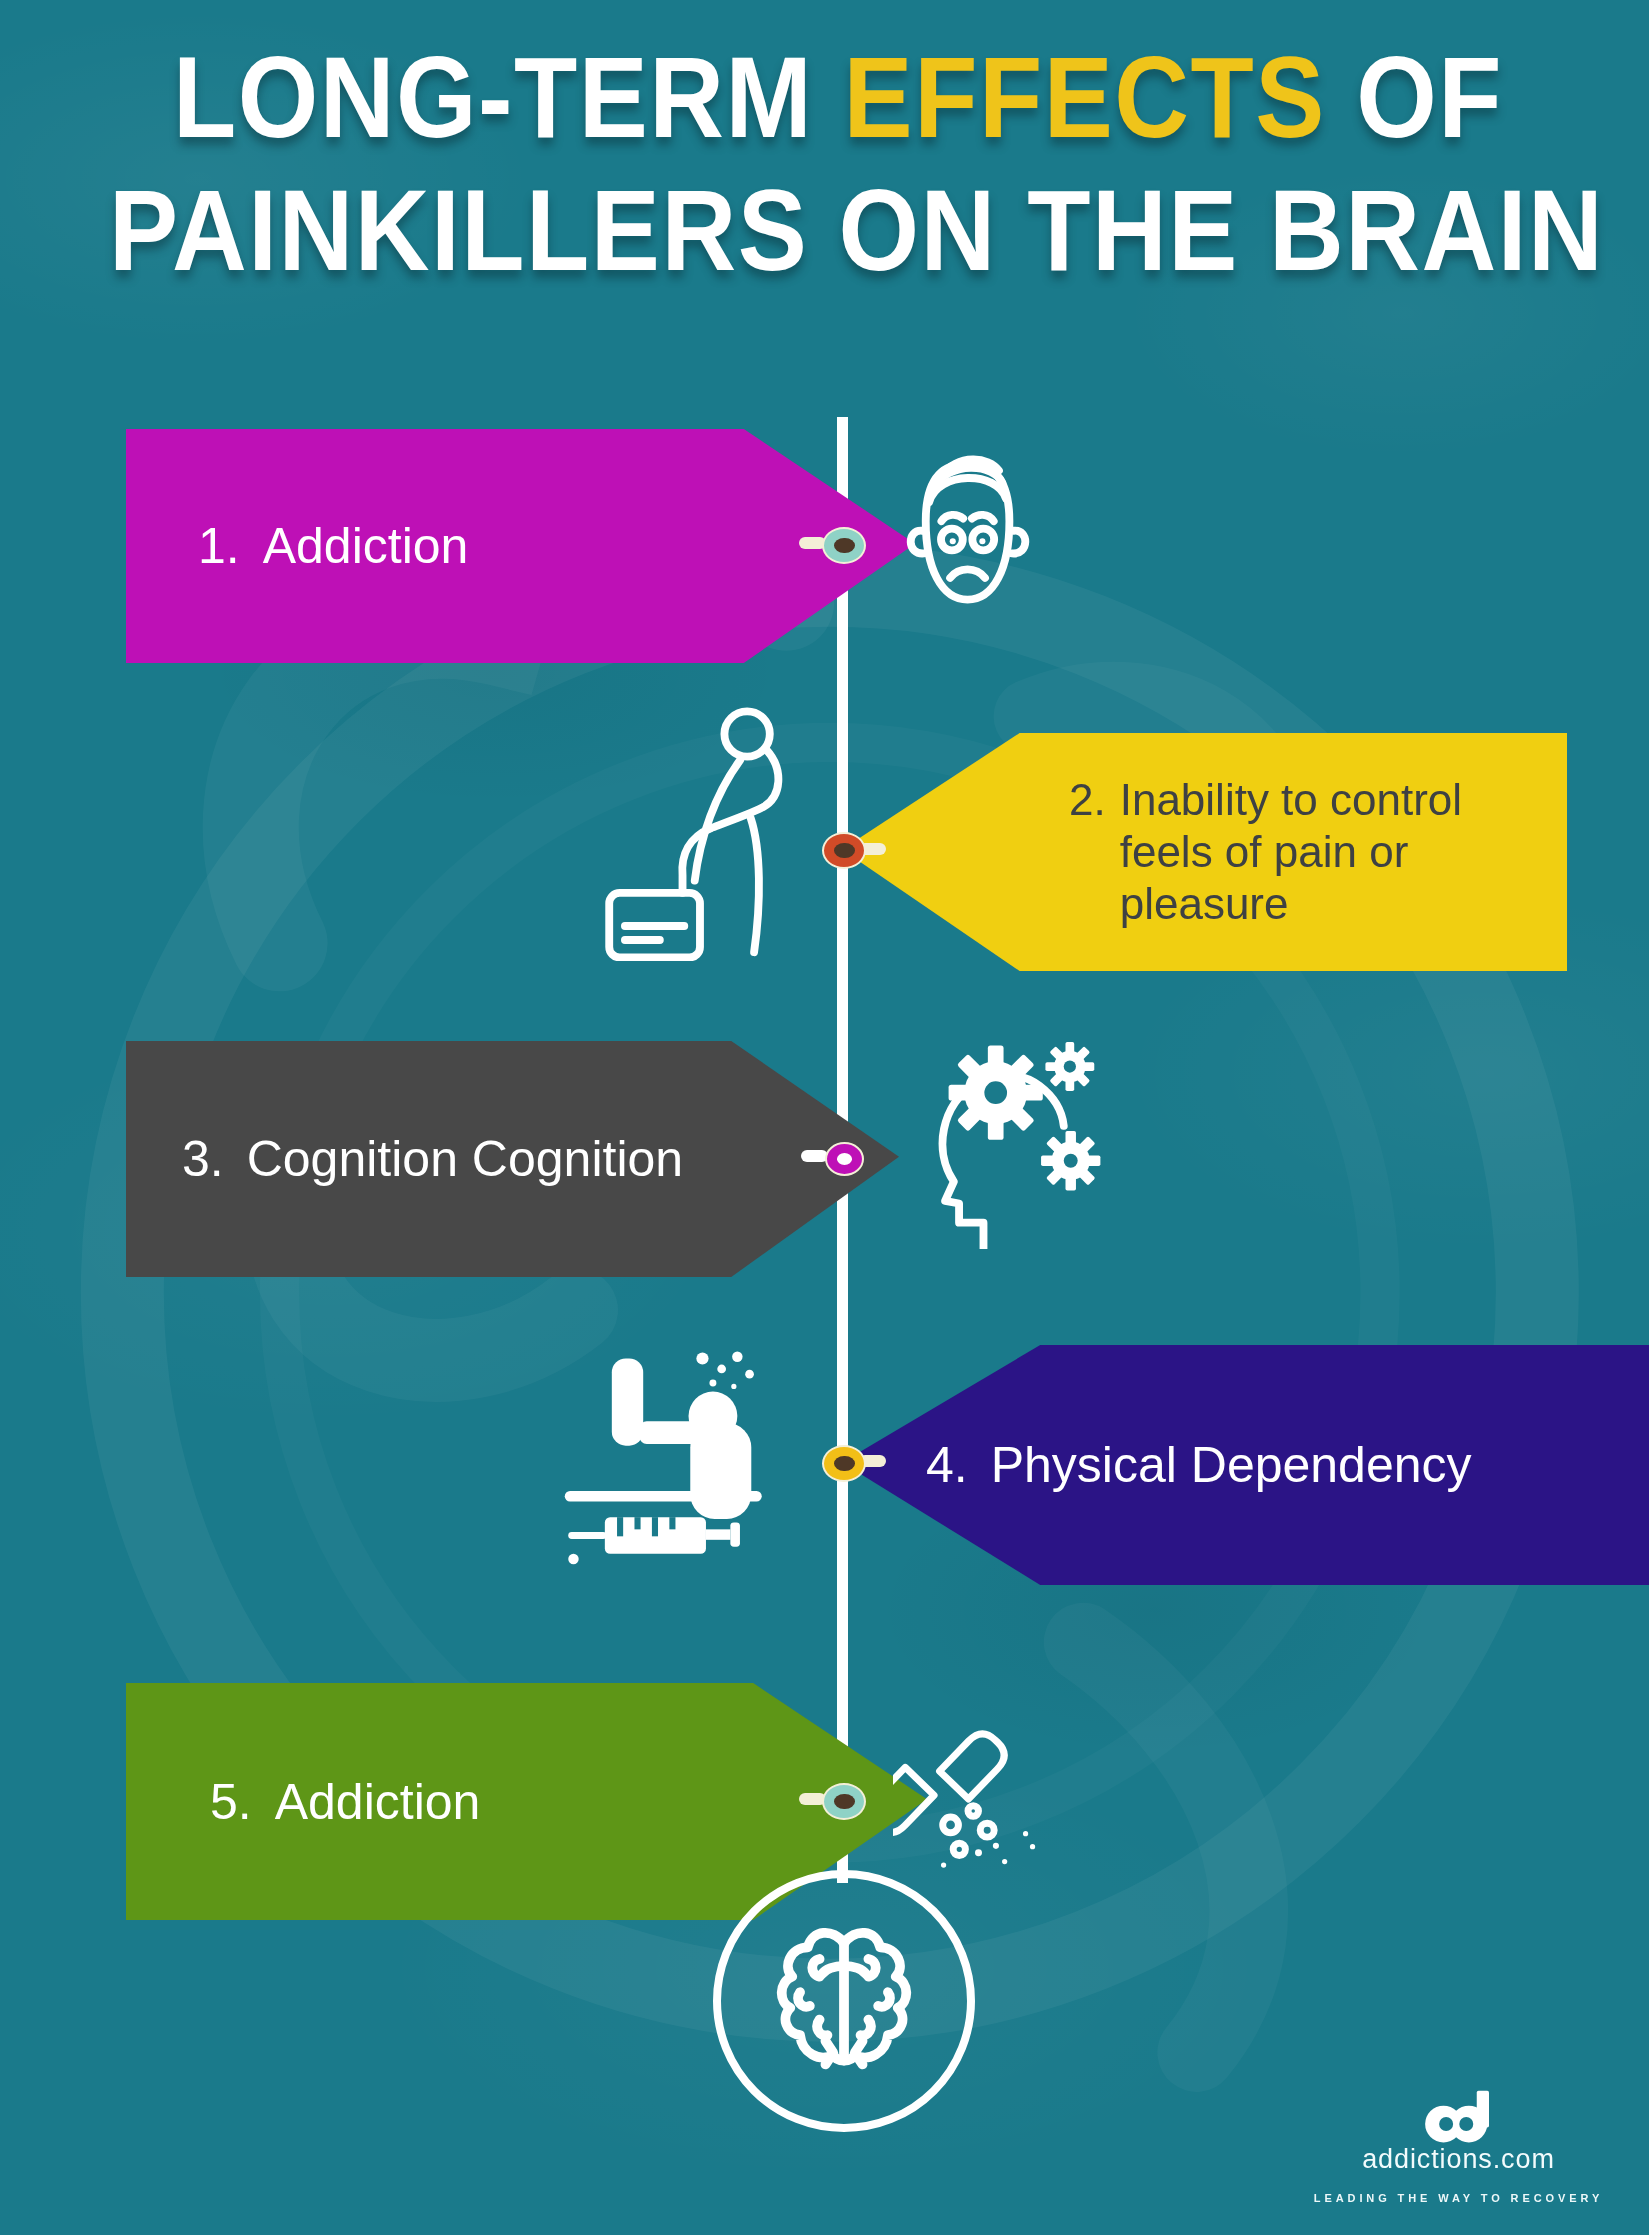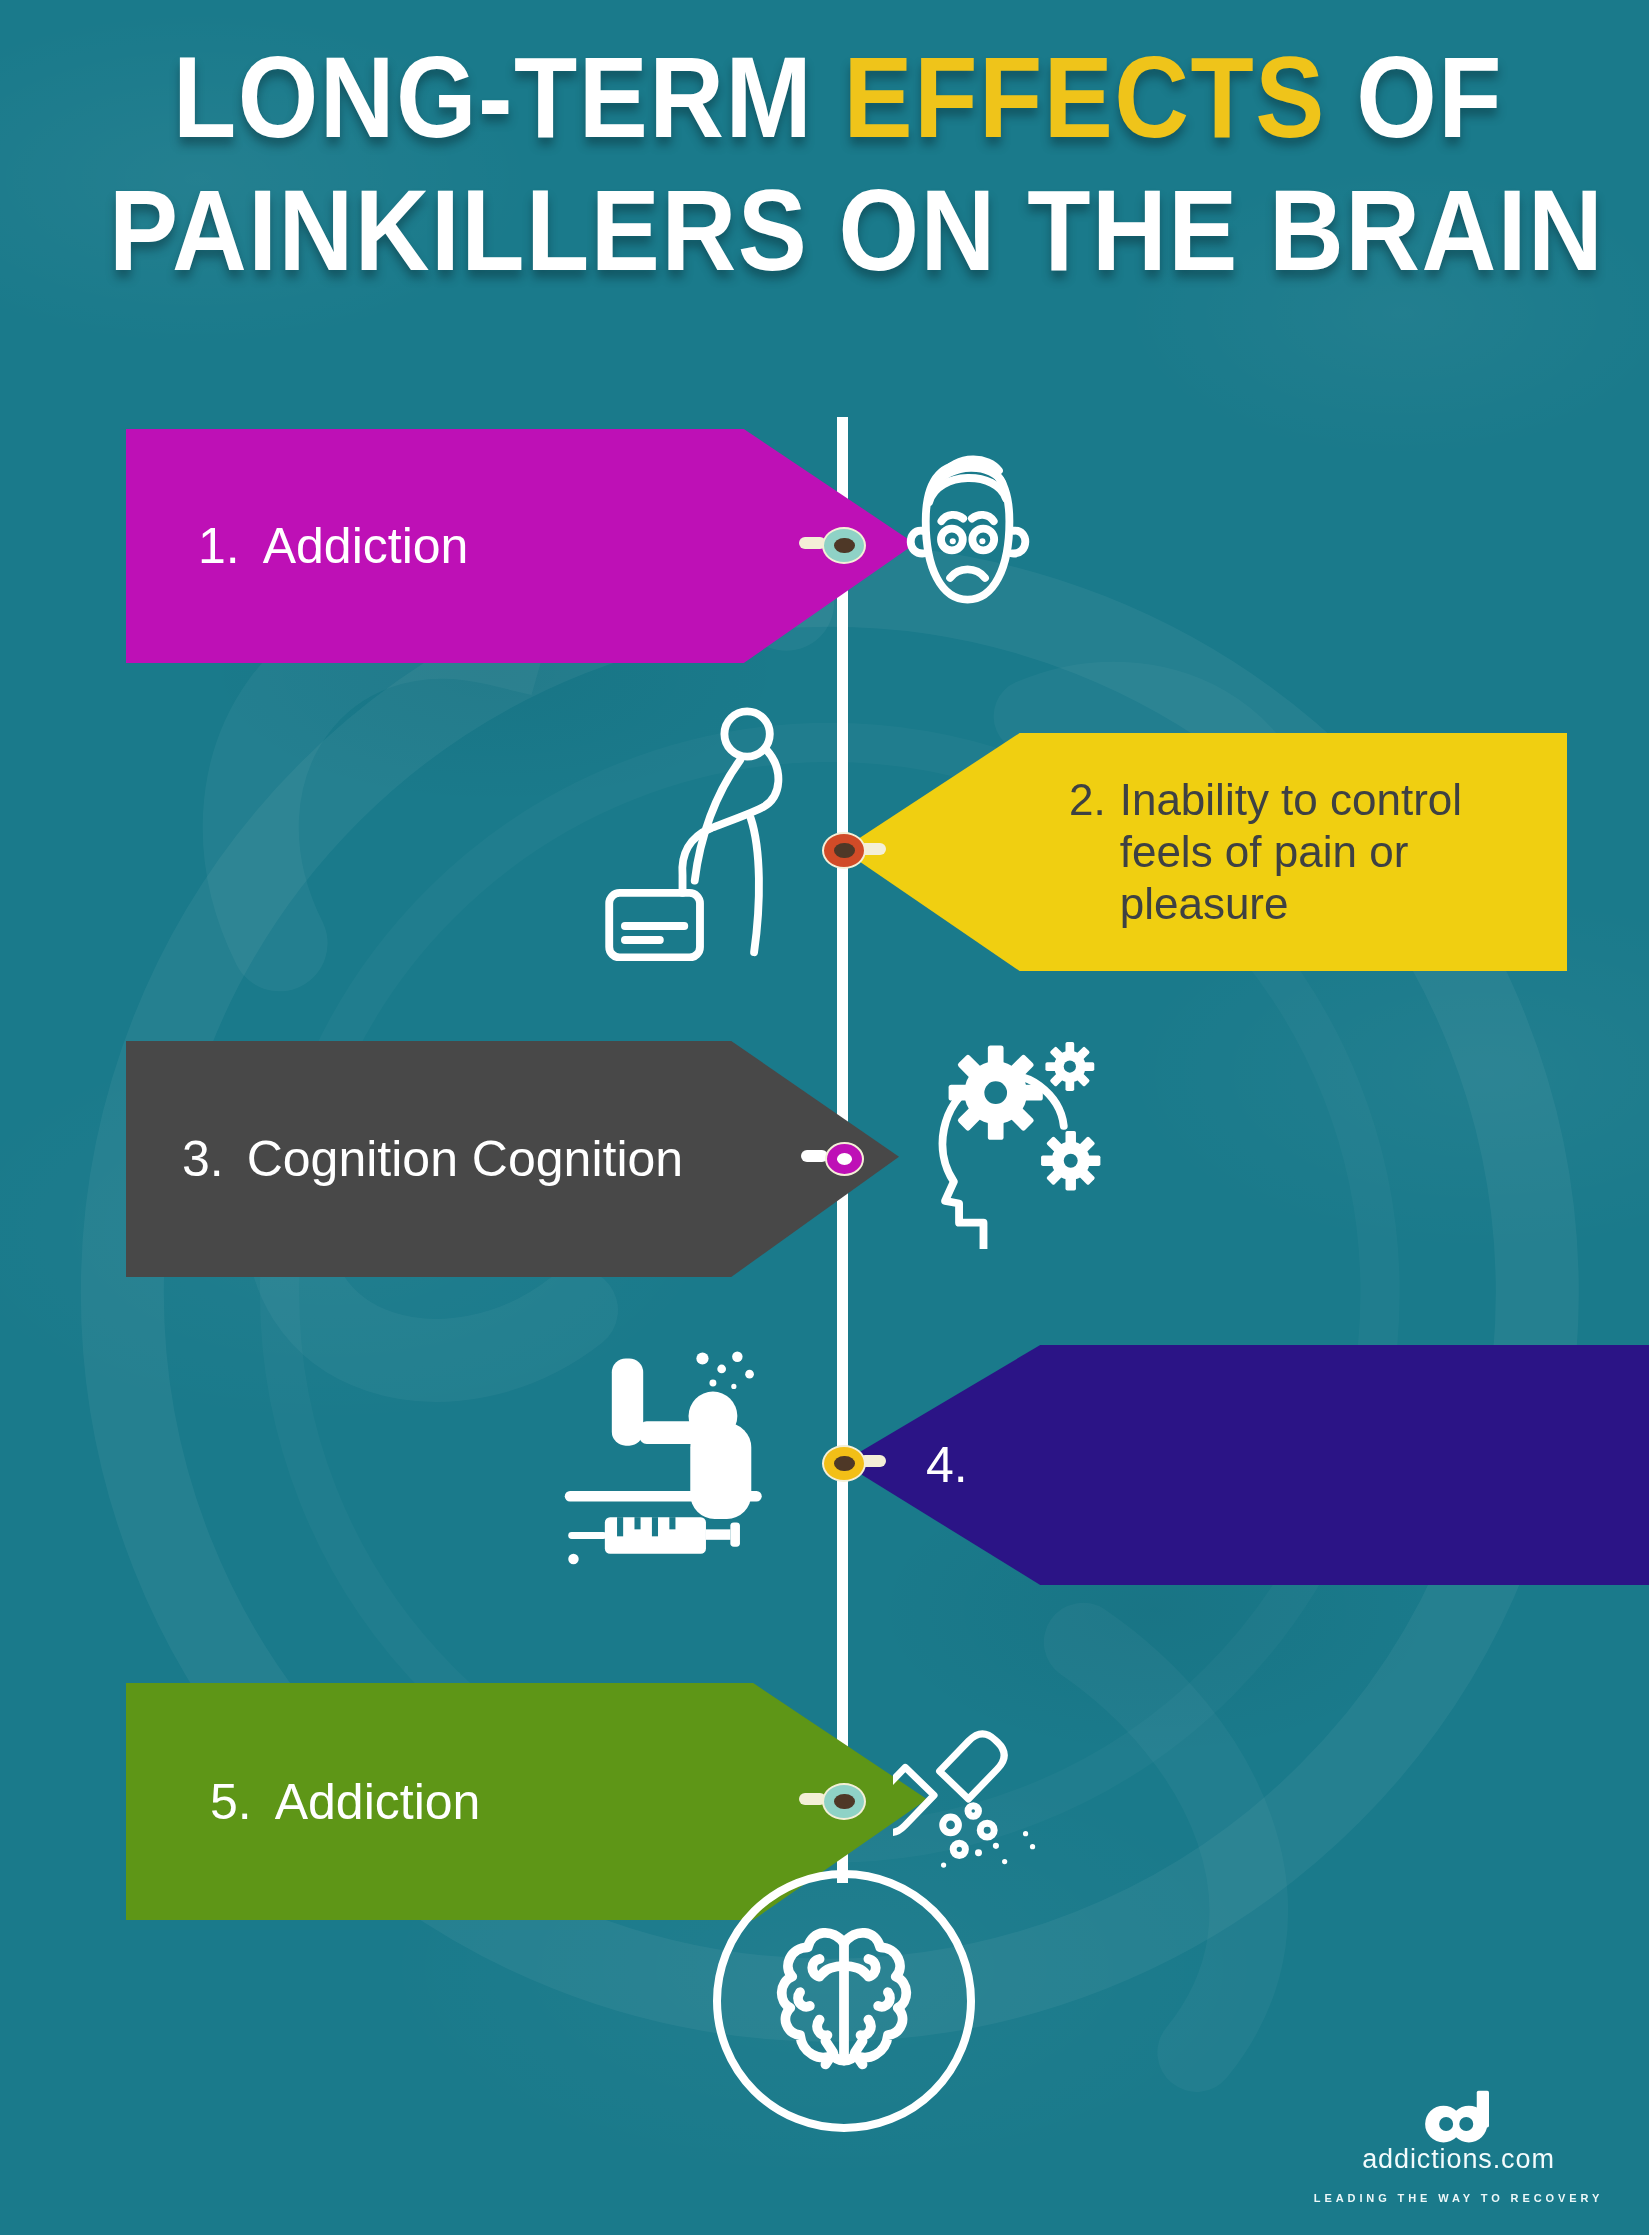--- a/index.html
+++ b/index.html
@@ -210,20 +210,21 @@
           <rect x="192" y="110" width="12" height="16" rx="2" transform="rotate(315 198 144)"></rect>
         </g>
         <circle cx="198" cy="144" r="8" fill="#1A7A8B"></circle>
       </svg>
     </div>
   </div>
 
   <div class="row r4">
     <div class="banner right" style="background: rgb(43, 20, 134); color: rgb(255, 255, 255);">
       <span class="banner-num">4.</span>
+      <span class="banner-label">Physical Dependency</span>
     </div>
     <div class="stub" style="background: rgb(244, 239, 215);"></div>
     <div class="node" style="background: rgb(243, 191, 23);">
       <span class="dot" style="background: rgb(78, 56, 39);"></span>
     </div>
     <div class="icon ic-syringe">
       <svg viewBox="0 0 265 250" fill="#FFFFFF">
         <rect x="56" y="12" width="36" height="100" rx="16"></rect>
         <circle cx="172" cy="78" r="28"></circle>
         <rect x="88" y="84" width="70" height="26" rx="8"></rect>

